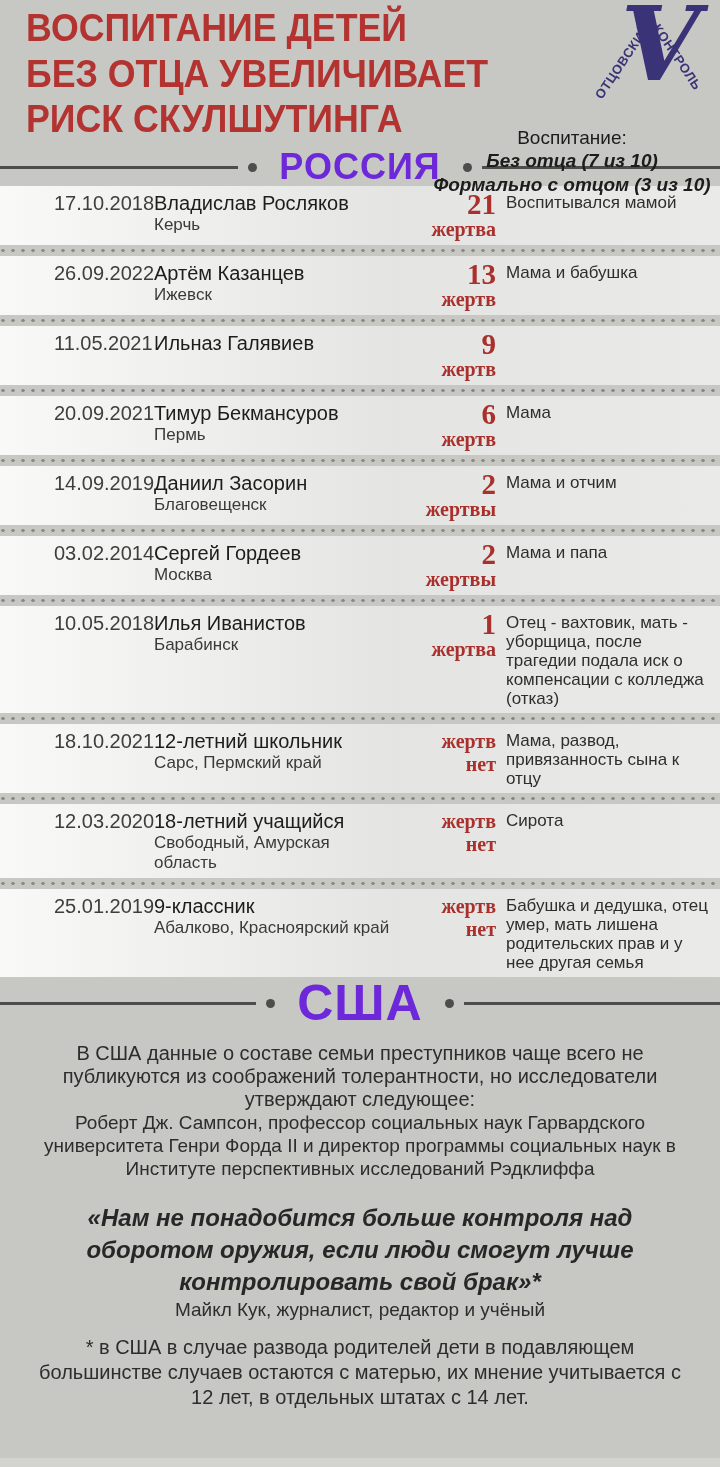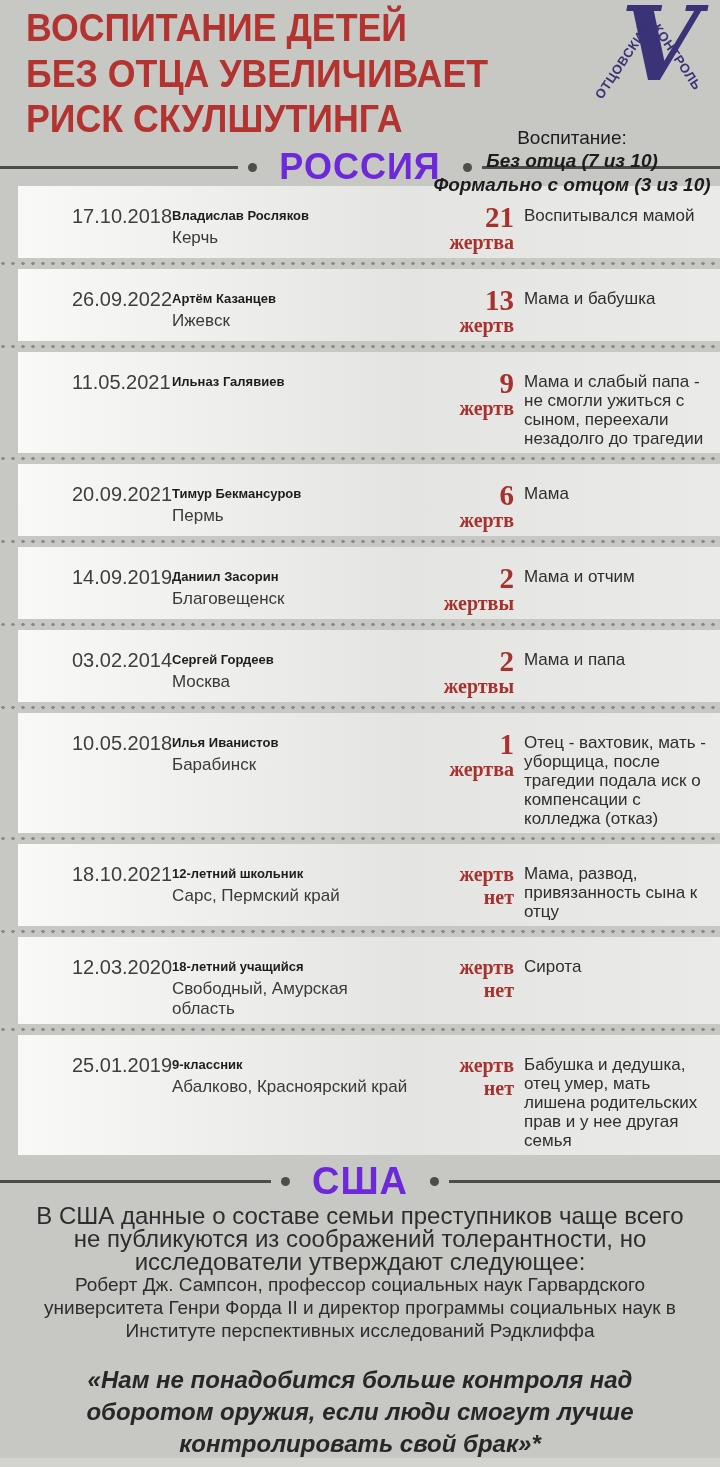--- a/index.html
+++ b/index.html
@@ -42,48 +42,47 @@
   }
   .up-label { font-size: 19px; line-height: 1.15; }
   .up-line  { font-size: 19px; font-weight: bold; font-style: italic; line-height: 1.25; }
 
   
   .divider { display: flex; align-items: center; height: 34px; }
   .dline { flex: 1; height: 3px; background: #4d4d4b; }
   .ddot  { width: 9px; height: 9px; border-radius: 50%; background: #4d4d4b; margin: 0 10px; flex: none; }
   .dlabel { font-size: 36px; font-weight: bold; color: #6d28d9; letter-spacing: 1px; margin: 0 12px; }
   .divider.usa { margin-top: 6px; height: 40px; }
-  .divider.usa .dlabel { font-size: 38px; }
+  .divider.usa .dlabel { font-size: 50px; }
 
   
   .cases { margin-top: 2px; }
   .case-row {
     display: grid;
     grid-template-columns: 100px 240px 112px auto;
-    padding: 18px 8px 5px 54px;
+    padding: 5px 8px 5px 54px;
     background: linear-gradient(to right, #f9f9f7 0%, #e4e4e2 55%, #eaeae8 100%);
-    margin-left: 18px;
   }
   .c-date  { font-size: 20px; color: #3e3e3e; line-height: 24px; }
-  .c-name  { font-size: 13px; font-weight: bold; color: #1d1d1d; line-height: 24px; }
+  .c-name  { font-size: 20px; font-weight: normal; color: #1d1d1d; line-height: 24px; }
   .c-place { font-size: 17px; color: #3a3a3a; line-height: 20px; }
   .c-victims { text-align: right; color: #a9302c; font-weight: bold; padding-right: 10px; font-family: Liberation Serif, serif; }
   .c-num  { font-size: 29px; line-height: 27px; }
   .c-word { font-size: 20px; line-height: 22px; }
   .no-victims .c-num { font-size: 20px; line-height: 24px; }
   .c-upbringing { font-size: 17px; color: #2e2e2e; line-height: 19px; padding-top: 2px; }
   .dotted-sep {
     height: 11px;
     background-image: radial-gradient(circle, #8c8c86 1.5px, transparent 1.9px);
     background-size: 10px 9px; background-repeat: repeat-x; background-position: 8px center;
   }
 
   
   .usa-section { text-align: center; color: #2d2d2d; }
-  .usa-intro    { width: 650px; margin: 3px auto 0; font-size: 24px; line-height: 23px; }
+  .usa-intro    { width: 650px; margin: 19px auto 0; font-size: 20px; line-height: 23px; }
   .usa-quote    { width: 630px; margin: 2px auto 0; font-size: 24px; font-weight: bold; font-style: italic; line-height: 32px; color: #272727; }
   .usa-quote.q2 { margin-top: 22px; width: 600px; }
   .usa-attr     { width: 650px; margin: 0 auto; font-size: 19px; line-height: 23px; }
   .usa-footnote { width: 665px; margin: 14px auto 0; font-size: 20px; line-height: 25px; }
 
   .bottom-strip { position: absolute; left: 0; right: 0; bottom: 0; height: 9px; background: #d3d4d0; }
 </style>
 </head>
 <body>
 
@@ -146,21 +145,20 @@
       <div class="dotted-sep"></div>
       <div class="case-row">
     <div class="c-date">11.05.2021</div>
     <div class="c-who">
       <div class="c-name">Ильназ Галявиев</div>
     </div>
     <div class="c-victims">
       <div class="c-num">9</div>
       <div class="c-word">жертв</div>
     </div>
-    <div class="c-upbringing">Мама и слабый папа - не смогли ужиться с сыном, переехали незадолго до трагедии</div>
   </div>
       <div class="dotted-sep"></div>
       <div class="case-row">
     <div class="c-date">20.09.2021</div>
     <div class="c-who">
       <div class="c-name">Тимур Бекмансуров</div>
       <div class="c-place">Пермь</div>
     </div>
     <div class="c-victims">
       <div class="c-num">6</div>

